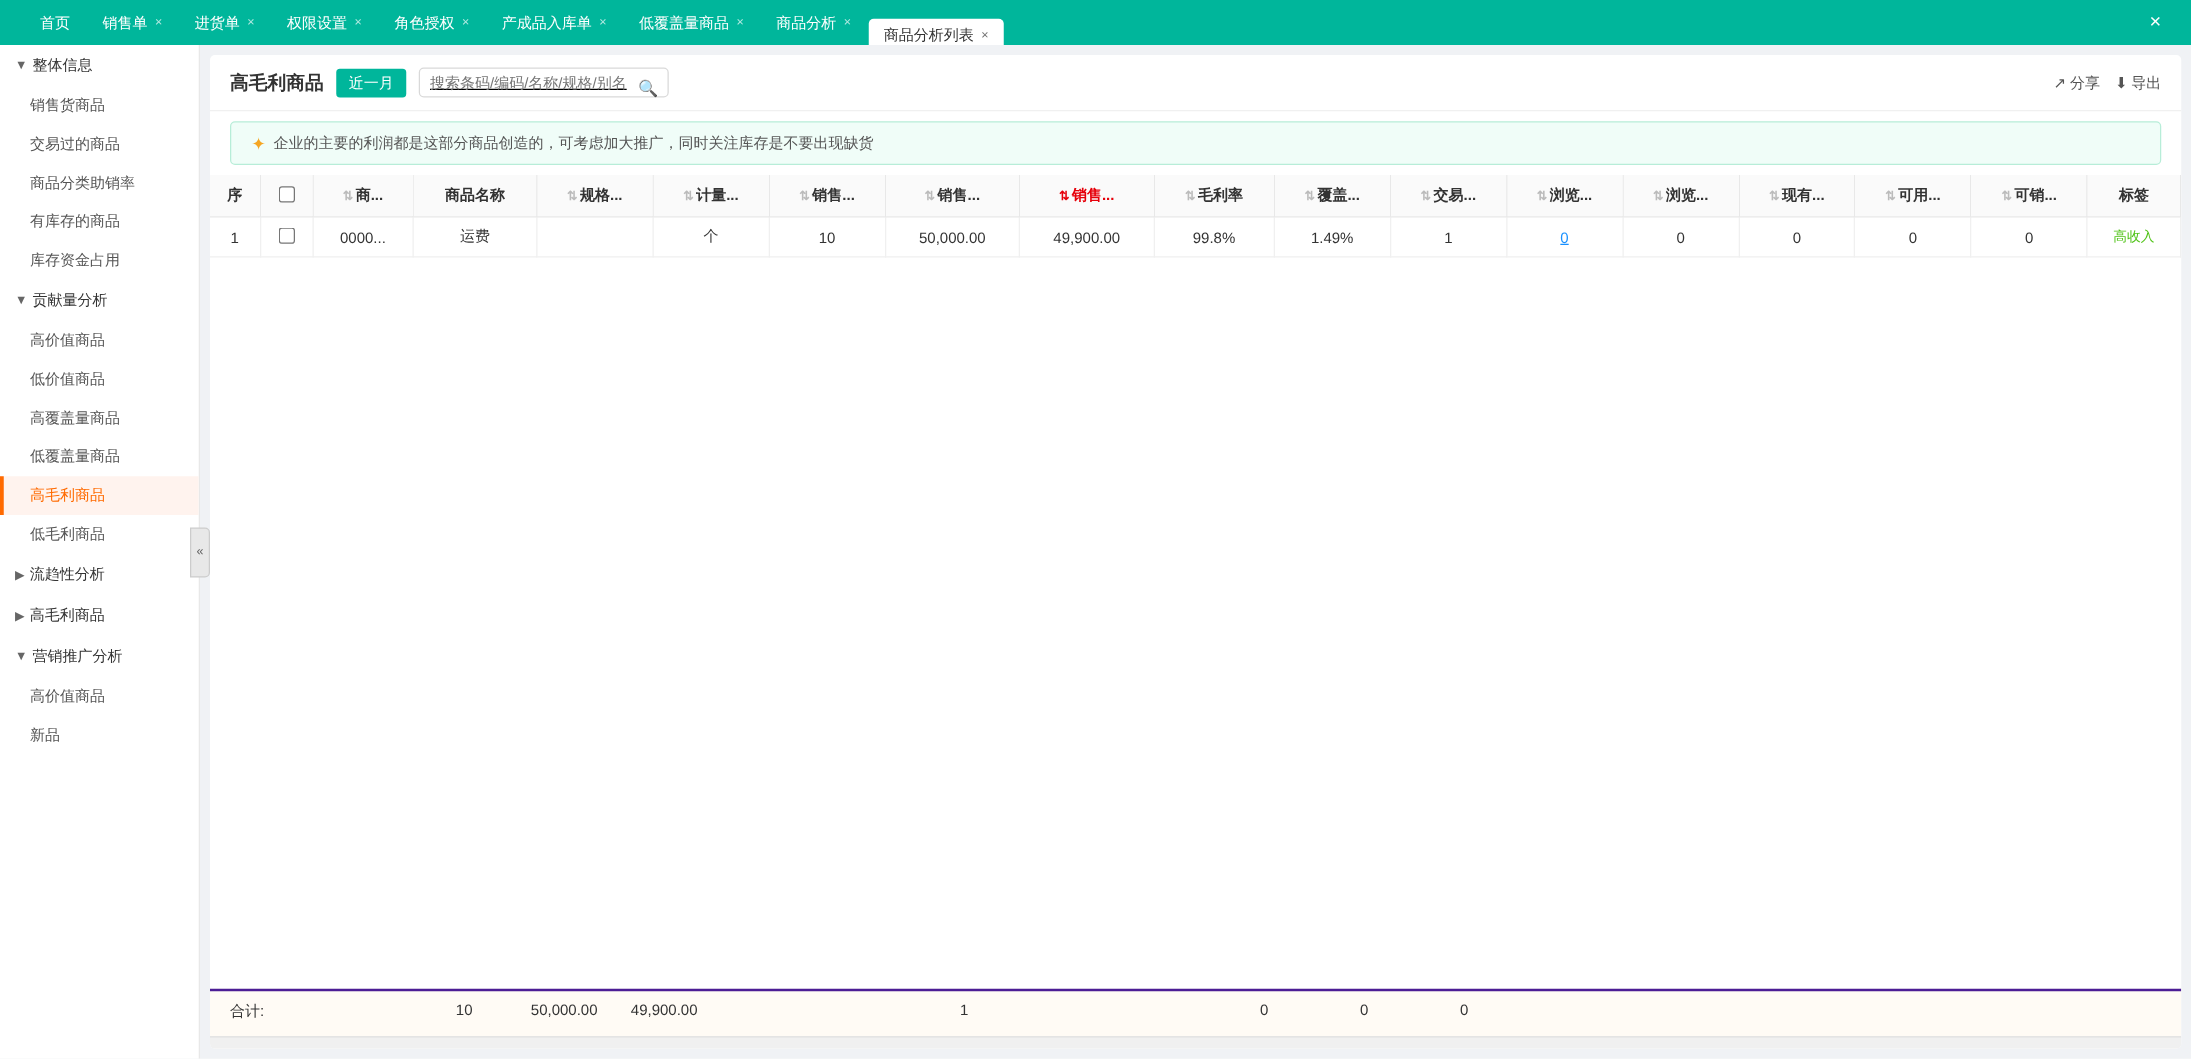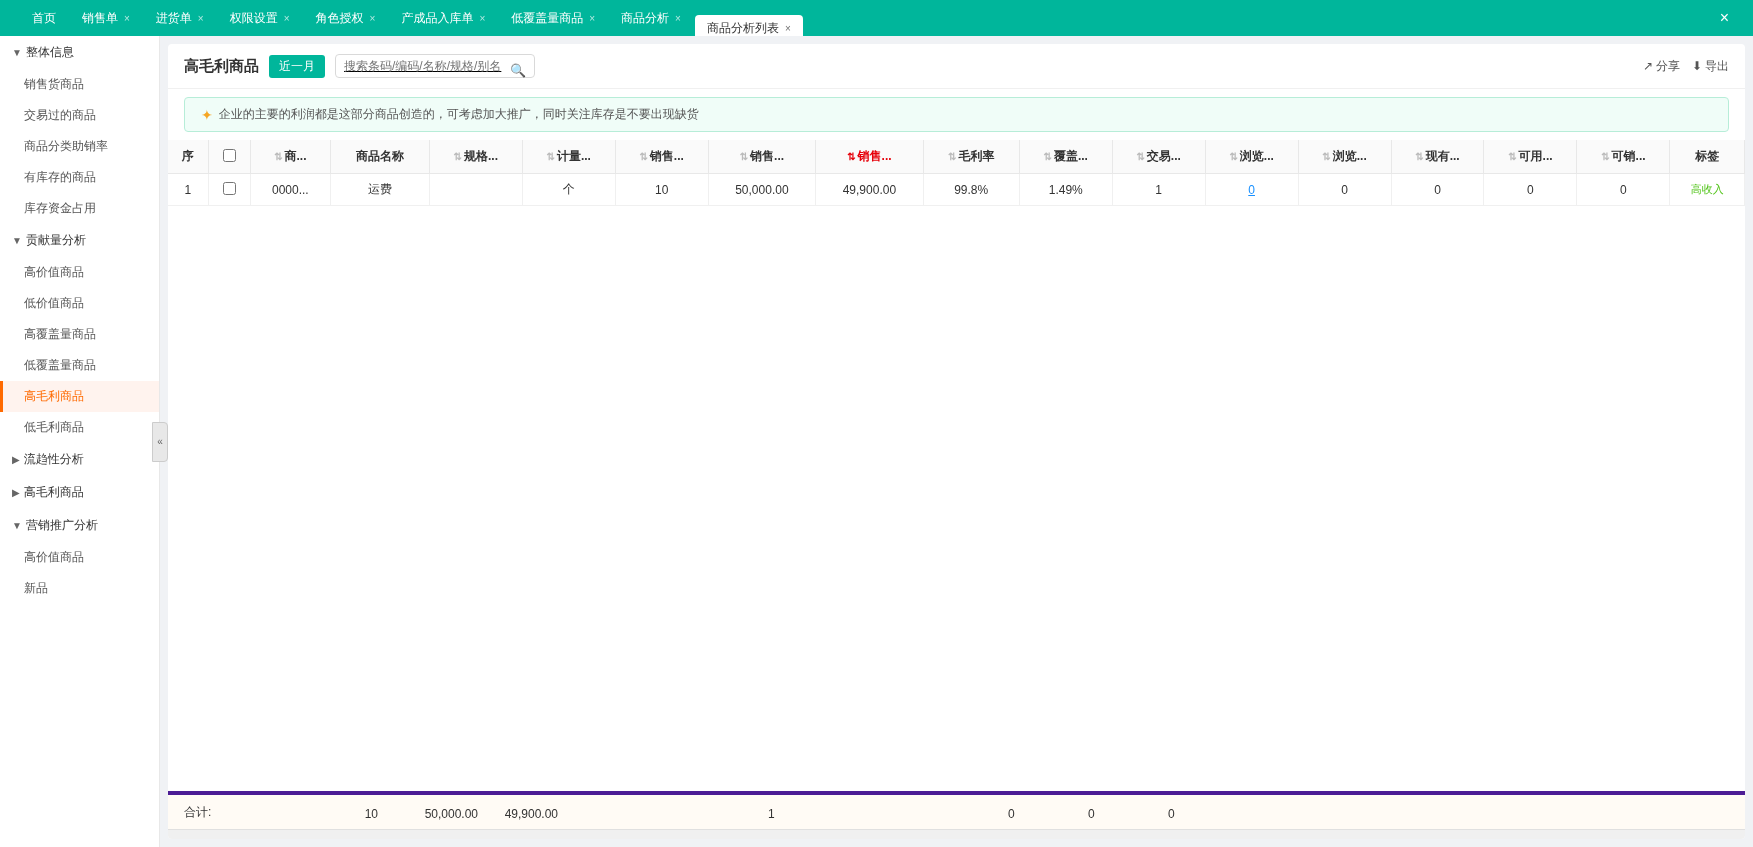--- a/index.html
+++ b/index.html
@@ -194,24 +194,24 @@
       text-align: center;
       color: #333;
       white-space: nowrap;
     }
     .tag-high { color: #52c41a; font-size: 11px; }
     .tag-link { color: #1890ff; text-decoration: underline; cursor: pointer; }
 
     
     .footer-total {
       display: flex;
-      align-items: flex-end;
+      align-items: flex-start;
       padding: 8px 16px;
       background: #fffbf5;
-      border-top: 4px solid #4c1d95;
+      border-top: 2px solid #4c1d95;
       font-size: 12px;
       color: #333;
       min-height: 38px;
     }
     .footer-label { margin-right: 120px; font-weight: 500; }
     .footer-cell {
       min-width: 80px;
       text-align: center;
       padding: 0 4px;
     }

